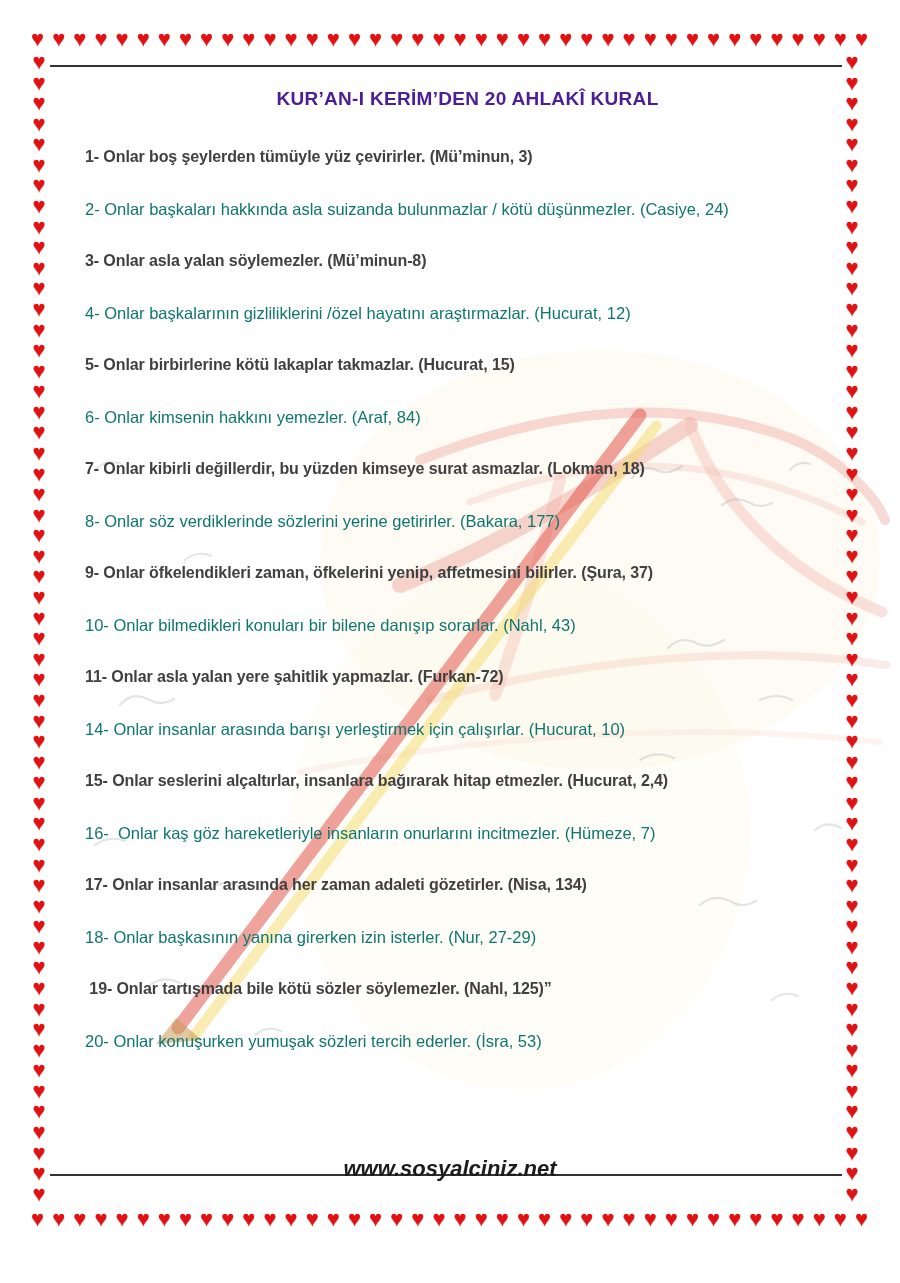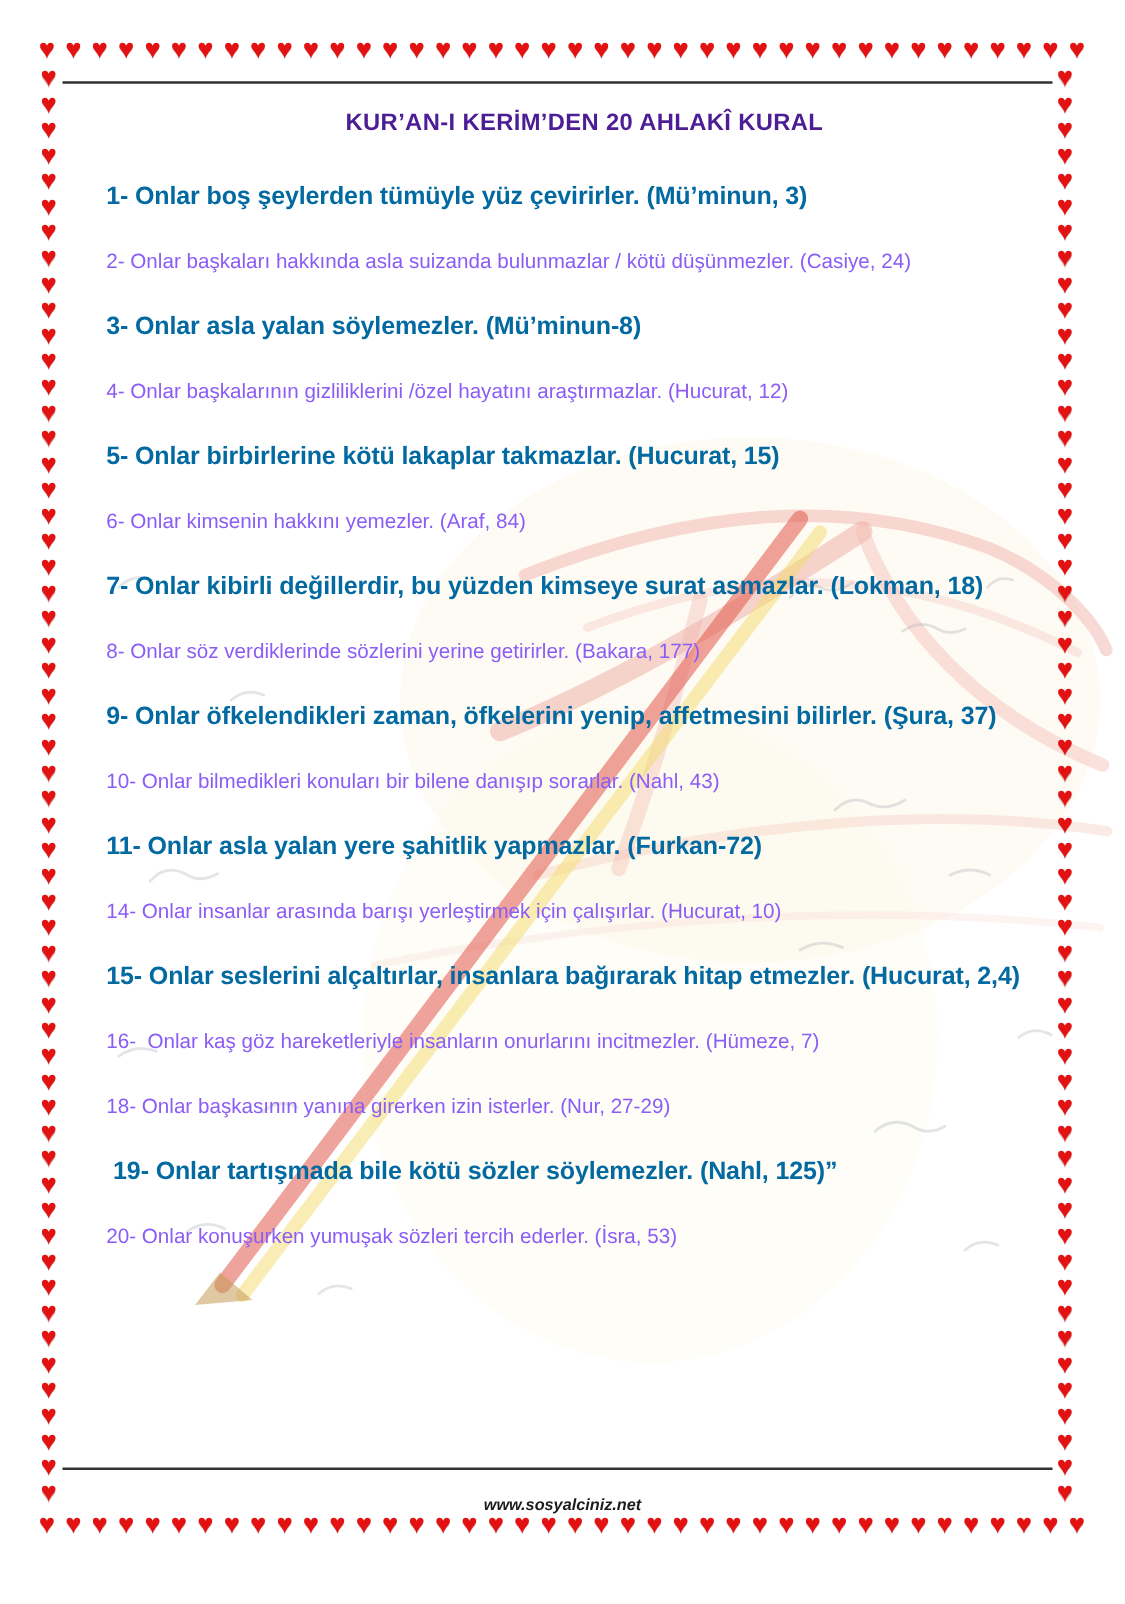--- a/index.html
+++ b/index.html
@@ -19,24 +19,24 @@
          text-shadow:0 1px 0 rgba(150,10,10,.35);}
   
   .rule{position:absolute;left:50px;width:792px;border-top:2px solid #333;z-index:2;}
   .rule-top{top:65px;}
   .rule-bottom{top:1174px;}
   
   .content{position:absolute;left:85px;right:50px;top:66px;z-index:2;}
   h1{margin:21px 0 0 0;text-align:center;font-size:19px;line-height:24px;font-weight:700;
      letter-spacing:.3px;color:#4c1d95;}
   .list{margin-top:35px;}
-  .item{font-size:16.5px;line-height:22px;margin-bottom:30px;white-space:pre;color:#8b5cf6;}
-  .item.bold{font-weight:700;font-size:20px;letter-spacing:-.1px;color:#0369a1;}
-  .footer{position:absolute;left:0;top:1196px;width:900px;text-align:center;z-index:2;
-          font-size:13px;font-style:italic;font-weight:600;color:#1c1c1c;}
+  .item{font-size:16.5px;line-height:22px;margin-bottom:30px;white-space:pre;color:#0f766e;}
+  .item.bold{font-weight:700;font-size:16px;letter-spacing:-.1px;color:#404040;}
+  .footer{position:absolute;left:0;top:1156px;width:900px;text-align:center;z-index:2;
+          font-size:22px;font-style:italic;font-weight:600;color:#1c1c1c;}
 </style>
 </head>
 <body>
 
 <div class="page">
 
   <svg class="watermark" viewBox="0 0 900 1283" aria-hidden="true">
     <ellipse cx="600" cy="560" rx="280" ry="210" fill="#fbf3d9" opacity="0.30"></ellipse>
     <ellipse cx="520" cy="830" rx="230" ry="260" fill="#fdf7e2" opacity="0.28"></ellipse>
 
@@ -286,20 +286,21 @@
         <div class="item bold">5- Onlar birbirlerine kötü lakaplar takmazlar. (Hucurat, 15)</div>
         <div class="item">6- Onlar kimsenin hakkını yemezler. (Araf, 84)</div>
         <div class="item bold">7- Onlar kibirli değillerdir, bu yüzden kimseye surat asmazlar. (Lokman, 18)</div>
         <div class="item">8- Onlar söz verdiklerinde sözlerini yerine getirirler. (Bakara, 177)</div>
         <div class="item bold">9- Onlar öfkelendikleri zaman, öfkelerini yenip, affetmesini bilirler. (Şura, 37)</div>
         <div class="item">10- Onlar bilmedikleri konuları bir bilene danışıp sorarlar. (Nahl, 43)</div>
         <div class="item bold">11- Onlar asla yalan yere şahitlik yapmazlar. (Furkan-72)</div>
         <div class="item">14- Onlar insanlar arasında barışı yerleştirmek için çalışırlar. (Hucurat, 10)</div>
         <div class="item bold">15- Onlar seslerini alçaltırlar, insanlara bağırarak hitap etmezler. (Hucurat, 2,4)</div>
         <div class="item">16-  Onlar kaş göz hareketleriyle insanların onurlarını incitmezler. (Hümeze, 7)</div>
+        <div class="item bold">17- Onlar insanlar arasında her zaman adaleti gözetirler. (Nisa, 134)</div>
         <div class="item">18- Onlar başkasının yanına girerken izin isterler. (Nur, 27-29)</div>
         <div class="item bold"> 19- Onlar tartışmada bile kötü sözler söylemezler. (Nahl, 125)”</div>
         <div class="item">20- Onlar konuşurken yumuşak sözleri tercih ederler. (İsra, 53)</div>
       </div>
   </div>
 
   <div class="footer">www.sosyalciniz.net</div>
 </div>
 
 </body></html>

